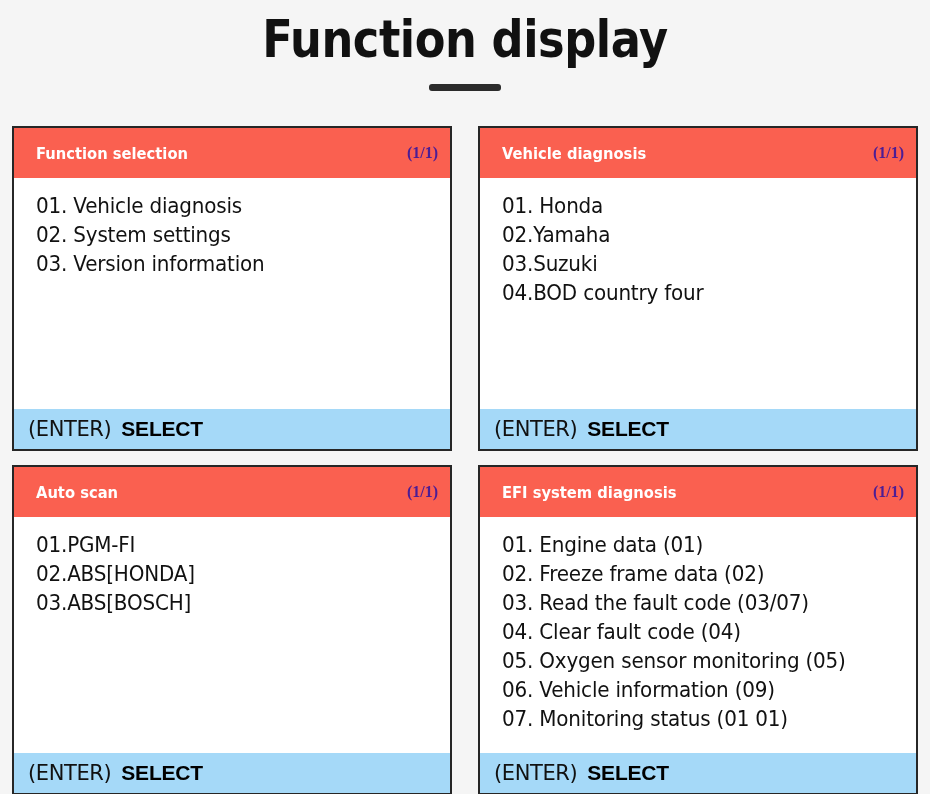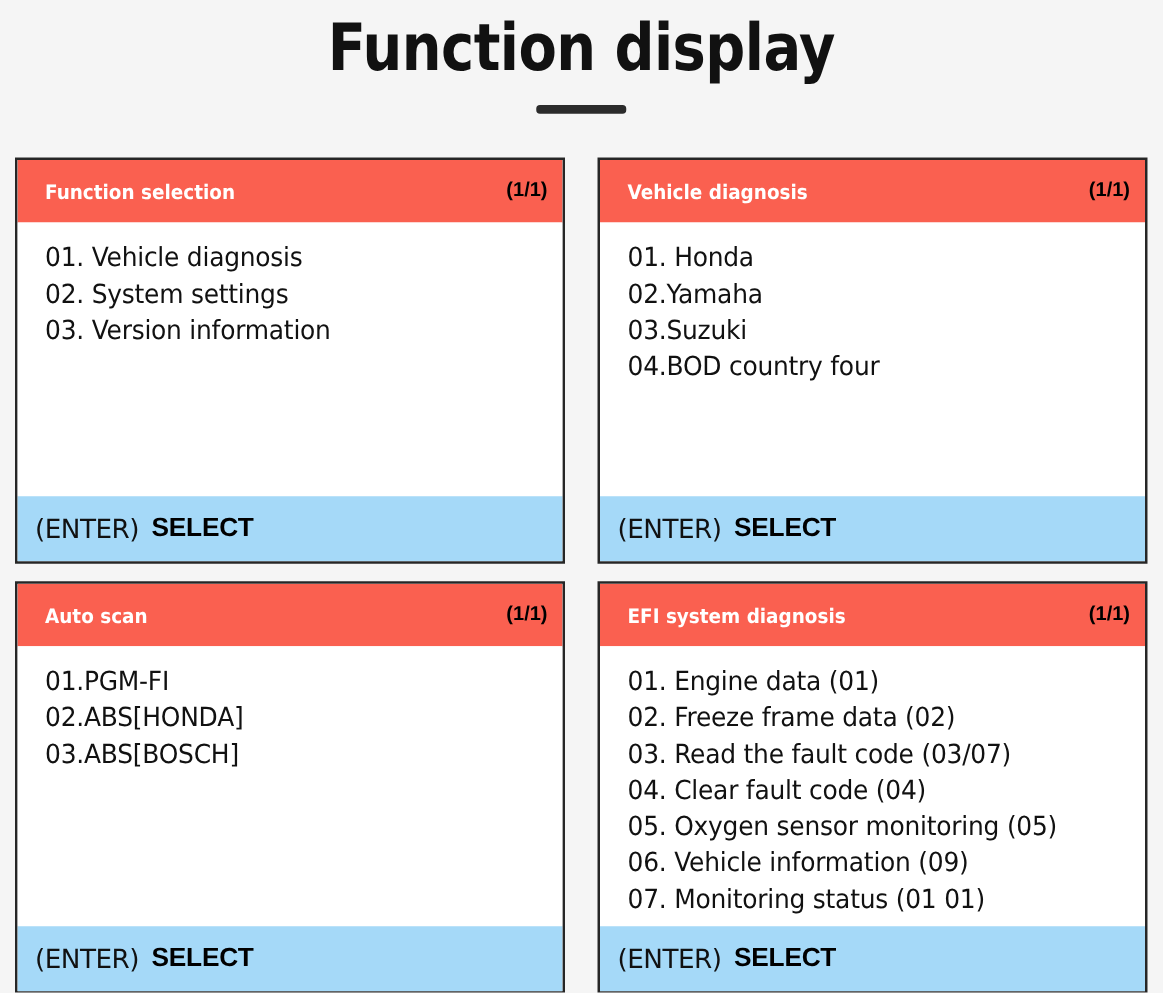--- a/index.html
+++ b/index.html
@@ -81,24 +81,24 @@
   .panel-header-title {
     font-family: "DejaVu Sans", sans-serif;
     font-size: 16px;
     font-weight: bold;
     color: #ffffff;
     transform: scaleX(0.92);
     transform-origin: left center;
     white-space: nowrap;
   }
   .panel-header-page {
-    font-family: Liberation Sans, sans-serif;
+    font-family: Liberation Serif, serif;
     font-size: 16px;
     font-weight: bold;
-    color: #000000;
+    color: #4c1d95;
     white-space: nowrap;
   }
 
   .panel-body {
     flex: 1 1 auto;
     background: #ffffff;
     padding: 14px 12px 6px 22px;
     box-sizing: border-box;
     overflow: hidden;
   }
@@ -109,21 +109,21 @@
     color: #111111;
     line-height: 1.38;
     letter-spacing: -0.2px;
     white-space: nowrap;
     transform: scaleX(0.95);
     transform-origin: left center;
   }
 
   .panel-footer {
     flex: 0 0 auto;
-    height: 52px;
+    height: 40px;
     background: #a5d9f8;
     display: flex;
     align-items: center;
     padding-left: 14px;
     box-sizing: border-box;
   }
   .footer-key {
     font-family: "DejaVu Sans", sans-serif;
     font-size: 21px;
     font-weight: normal;

